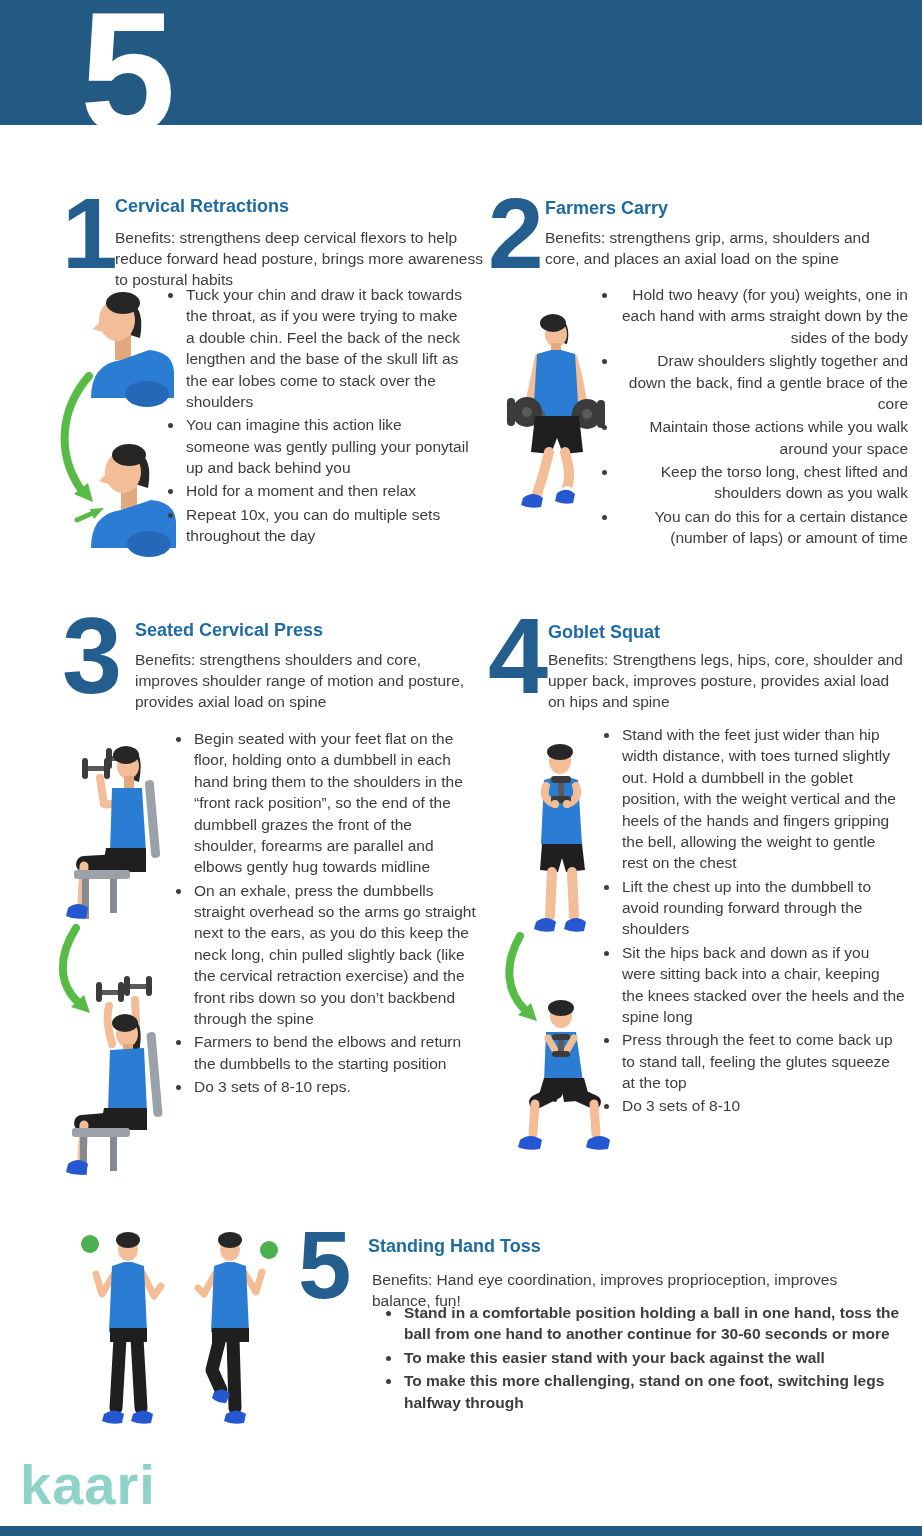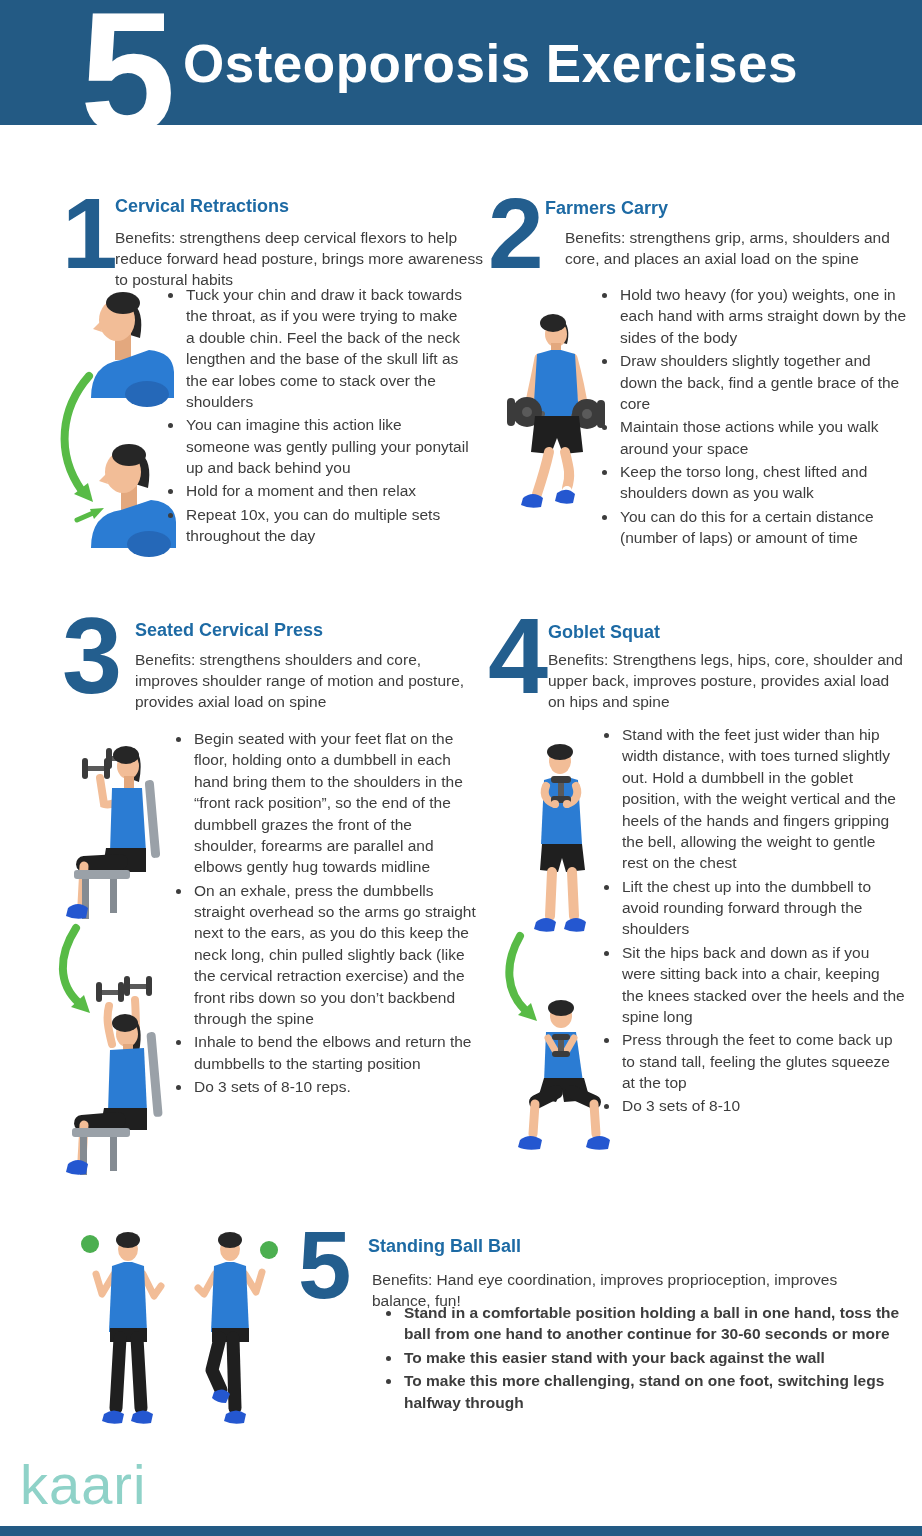--- a/index.html
+++ b/index.html
@@ -40,33 +40,32 @@
   .num-1,.num-2{font-size:100px;}
   .num-3,.num-4{font-size:108px;}
   .num-5{font-size:96px;}
   .sec-title{position:absolute;font-size:18px;font-weight:700;color:var(--titleblue);white-space:nowrap;}
   .benefits{position:absolute;font-size:15.5px;line-height:1.35;color:var(--text);}
   .bullets{position:absolute;font-size:15.5px;line-height:1.38;color:var(--text);}
   .bullets ul{margin:0;padding-left:20px;}
   .bullets li{margin:0 0 2px 0;padding-left:2px;}
   .illus{position:absolute;}
   .logo{
-    position:absolute;left:20px;top:1452px;font-size:56px;font-weight:400;
+    position:absolute;left:20px;top:1452px;font-size:56px;font-weight:700;
     color:var(--logo);letter-spacing:1px;
   }
   .bottom-bar{position:absolute;left:0;bottom:0;width:922px;height:10px;background:var(--banner);}
 </style>
 </head>
 <body>
 
 <div class="canvas">
 
   <div class="header"></div>
   <div class="header-number">5</div>
-  <div class="header-title">Osteoporosis Exercises</div>
 
   <div class="num num-1" style="left:62px;top:192px;">1</div>
   <div class="sec-title" style="left:115px;top:196px;">Cervical Retractions</div>
   <div class="benefits" style="left:115px;top:228px;width:368px;">Benefits: strengthens deep cervical flexors to help reduce forward head posture, brings more awareness to postural habits</div>
 
   <svg class="illus" style="left:55px;top:288px;" width="135" height="275" viewBox="0 0 135 275">
 
     <path d="M34,88 C6,120 0,165 27,203" fill="none" stroke="var(--green)" stroke-width="8" stroke-linecap="round"></path>
     <polygon points="38,214 19,206 33,195" fill="var(--green)"></polygon>
 
@@ -98,21 +97,21 @@
     <ul>
         <li>Tuck your chin and draw it back towards the throat, as if you were trying to make a double chin. Feel the back of the neck lengthen and the base of the skull lift as the ear lobes come to stack over the shoulders</li>
         <li>You can imagine this action like someone was gently pulling your ponytail up and back behind you</li>
         <li>Hold for a moment and then relax</li>
         <li>Repeat 10x, you can do multiple sets throughout the day</li>
       </ul>
   </div>
 
   <div class="num num-2" style="left:488px;top:192px;">2</div>
   <div class="sec-title" style="left:545px;top:198px;">Farmers Carry</div>
-  <div class="benefits" style="left:545px;top:228px;width:345px;margin-left:20px;">Benefits: strengthens grip, arms, shoulders and core, and places an axial load on the spine</div>
+  <div class="benefits" style="left:545px;top:228px;width:345px;">Benefits: strengthens grip, arms, shoulders and core, and places an axial load on the spine</div>
 
   <svg class="illus" style="left:493px;top:310px;" width="125" height="215" viewBox="0 0 125 215">
     <g>
       <path d="M70,10 Q78,18 74,34 L66,32 Q70,20 64,12 Z" fill="var(--hair)"></path>
       <ellipse cx="63" cy="24" rx="11" ry="13" fill="var(--skin)"></ellipse>
       <ellipse cx="60" cy="13" rx="13" ry="9" fill="var(--hair)"></ellipse>
       <rect x="58" y="33" width="10" height="11" fill="var(--skin2)"></rect>
       <path d="M46,48 C42,70 38,85 36,98" fill="none" stroke="var(--skin)" stroke-width="9" stroke-linecap="round"></path>
       <path d="M80,48 C86,70 89,86 91,100" fill="none" stroke="var(--skin)" stroke-width="9" stroke-linecap="round"></path>
       <path d="M44,44 L58,40 L68,40 L82,44 L86,108 L40,108 Z" fill="var(--shirt)"></path>
@@ -131,21 +130,21 @@
       </g>
       <path d="M42,106 L86,106 L90,142 L70,144 L64,128 L58,144 L38,142 Z" fill="var(--darkcloth)"></path>
       <path d="M56,142 C52,160 48,172 44,184" fill="none" stroke="var(--skin)" stroke-width="10" stroke-linecap="round"></path>
       <path d="M72,142 C76,158 78,166 74,178" fill="none" stroke="var(--skin)" stroke-width="10" stroke-linecap="round"></path>
       <circle cx="74" cy="181" r="5" fill="#ffffff"></circle>
       <path d="M30,188 Q40,180 50,188 L48,197 Q36,199 28,195 Z" fill="var(--shoe)"></path>
       <path d="M64,183 Q74,176 82,184 L80,193 Q70,195 62,191 Z" fill="var(--shoe)"></path>
     </g>
   </svg>
 
-  <div class="bullets" style="left:598px;top:284px;width:310px;">
+  <div class="bullets" style="left:598px;top:284px;width:310px;text-align:right;">
     <ul>
         <li>Hold two heavy (for you) weights, one in each hand with arms straight down by the sides of the body</li>
         <li>Draw shoulders slightly together and down the back, find a gentle brace of the core</li>
         <li>Maintain those actions while you walk around your space</li>
         <li>Keep the torso long, chest lifted and shoulders down as you walk</li>
         <li>You can do this for a certain distance (number of laps) or amount of time</li>
       </ul>
   </div>
 
   <div class="num num-3" style="left:62px;top:612px;">3</div>
@@ -210,21 +209,21 @@
       <rect x="32" y="405" width="7" height="38" fill="var(--bench2)"></rect>
       <rect x="62" y="405" width="7" height="34" fill="var(--bench2)"></rect>
       <path d="M20,432 Q30,424 40,432 L38,442 Q26,444 18,440 Z" fill="var(--shoe)"></path>
     </g>
   </svg>
 
   <div class="bullets" style="left:172px;top:728px;width:305px;">
     <ul>
         <li>Begin seated with your feet flat on the floor, holding onto a dumbbell in each hand bring them to the shoulders in the “front rack position”, so the end of the dumbbell grazes the front of the shoulder, forearms are parallel and elbows gently hug towards midline</li>
         <li>On an exhale, press the dumbbells straight overhead so the arms go straight next to the ears, as you do this keep the neck long, chin pulled slightly back (like the cervical retraction exercise) and the front ribs down so you don’t backbend through the spine</li>
-        <li>Inhale to bend the elbows and return the dumbbells to the starting position</li>
+        <li>Farmers to bend the elbows and return the dumbbells to the starting position</li>
         <li>Do 3 sets of 8-10 reps.</li>
       </ul>
   </div>
 
   <div class="num num-4" style="left:488px;top:612px;">4</div>
   <div class="sec-title" style="left:548px;top:622px;">Goblet Squat</div>
   <div class="benefits" style="left:548px;top:650px;width:355px;">Benefits: Strengthens legs, hips, core, shoulder and upper back, improves posture, provides axial load on hips and spine</div>
 
   <svg class="illus" style="left:498px;top:740px;" width="125" height="420" viewBox="0 0 125 420">
 
@@ -307,21 +306,21 @@
       <path d="M156,38 L168,34 L176,34 L188,38 L191,104 L153,104 Z" fill="var(--shirt)"></path>
       <rect x="154" y="100" width="37" height="14" fill="var(--darkcloth)"></rect>
       <path d="M175,110 L177,180" stroke="var(--darkcloth)" stroke-width="13" stroke-linecap="round"></path>
       <path d="M162,110 L154,142 L163,162" fill="none" stroke="var(--darkcloth)" stroke-width="13" stroke-linecap="round" stroke-linejoin="round"></path>
       <path d="M156,164 Q165,158 172,166 L168,175 Q159,175 154,170 Z" fill="var(--shoe)"></path>
       <path d="M168,186 Q178,179 188,186 L186,195 Q174,197 166,193 Z" fill="var(--shoe)"></path>
     </g>
   </svg>
 
   <div class="num num-5" style="left:298px;top:1226px;">5</div>
-  <div class="sec-title" style="left:368px;top:1236px;">Standing Ball Ball</div>
+  <div class="sec-title" style="left:368px;top:1236px;">Standing Hand Toss</div>
   <div class="benefits" style="left:372px;top:1270px;width:505px;">Benefits: Hand eye coordination, improves proprioception, improves balance, fun!</div>
   <div class="bullets" style="left:382px;top:1302px;width:530px;font-weight:bold;">
     <ul>
         <li>Stand in a comfortable position holding a ball in one hand, toss the ball from one hand to another continue for 30-60 seconds or more</li>
         <li>To make this easier stand with your back against the wall</li>
         <li>To make this more challenging, stand on one foot, switching legs halfway through</li>
       </ul>
   </div>
 
   <div class="logo">kaari</div>

